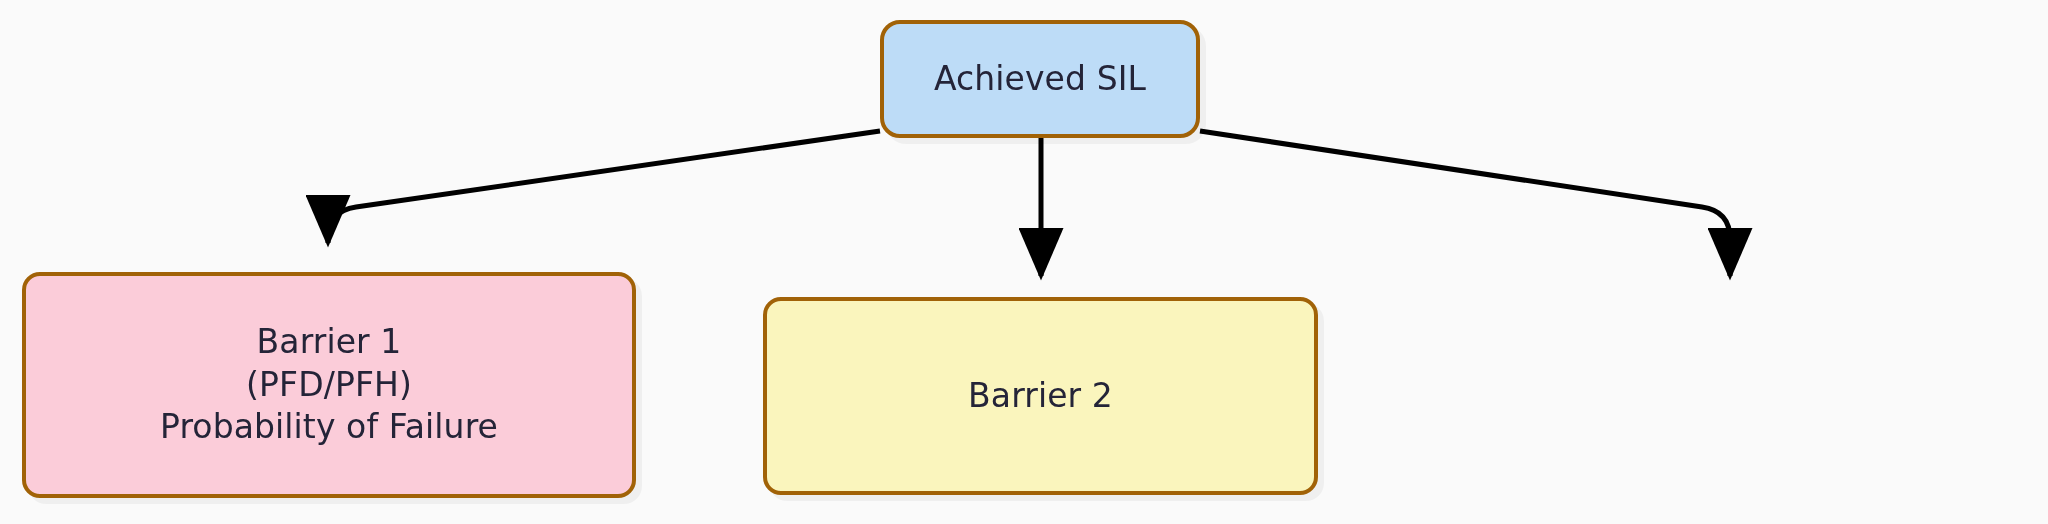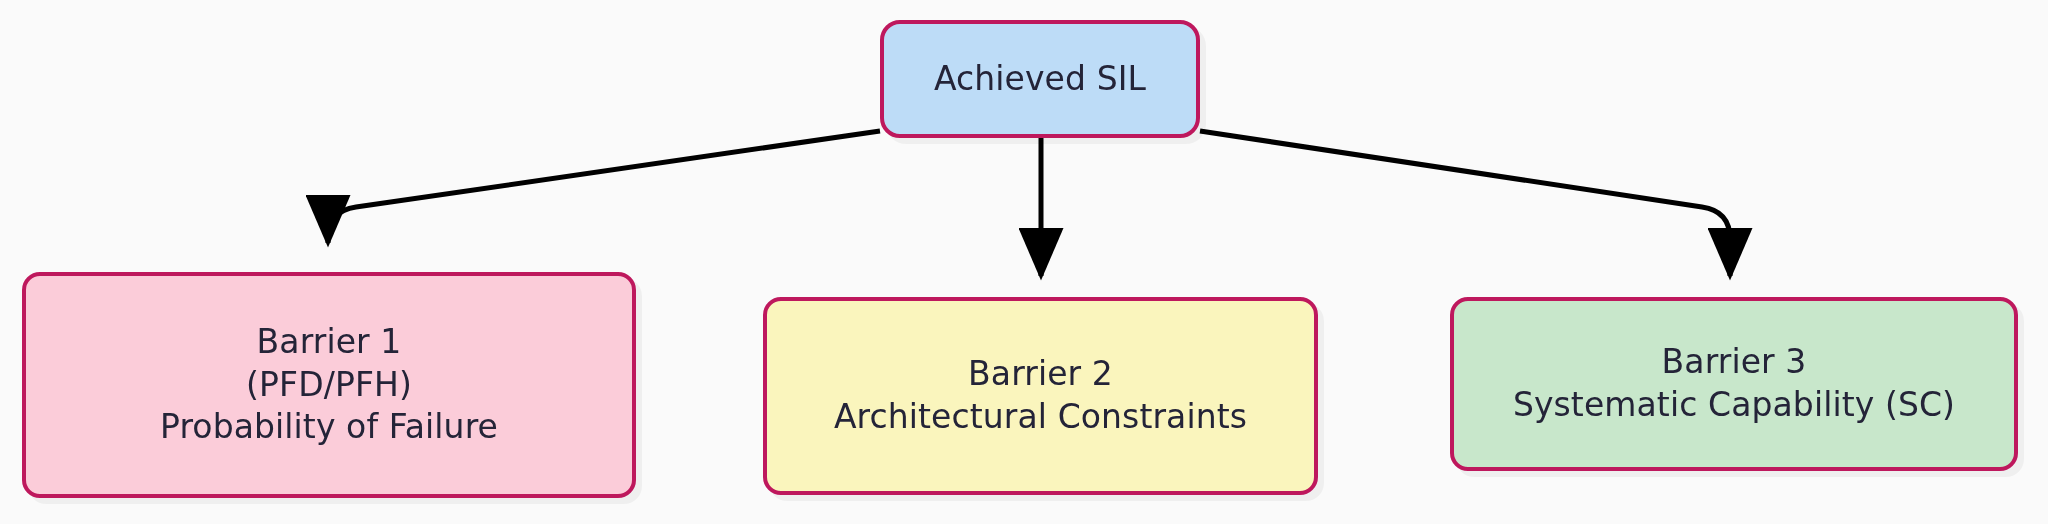--- a/index.html
+++ b/index.html
@@ -25,21 +25,21 @@
     height: 524px;
     pointer-events: none;
   }
   .node {
     position: absolute;
     box-sizing: border-box;
     display: flex;
     flex-direction: column;
     align-items: center;
     justify-content: center;
-    border: 4px solid #be185d;
+    border: 4px solid #a16207;
     border-radius: 18px;
     color: #242438;
     text-align: center;
     font-family: "DejaVu Sans", sans-serif;
     font-size: 33px;
     line-height: 1.30;
     letter-spacing: 0.1px;
     box-shadow: 6px 6px 0 0 rgba(0,0,0,0.045);
     z-index: 2;
   }
@@ -101,21 +101,16 @@
   </div>
 
   <div class="node" id="node-barrier1">
     <span class="line">Barrier 1</span>
     <span class="line">(PFD/PFH)</span>
     <span class="line">Probability of Failure</span>
   </div>
 
   <div class="node" id="node-barrier2">
     <span class="line">Barrier 2</span>
-    <span class="line">Architectural Constraints</span>
   </div>
 
-  <div class="node" id="node-barrier3">
-    <span class="line">Barrier 3</span>
-    <span class="line">Systematic Capability (SC)</span>
-  </div>
 
 </div>
 
 </body></html>

